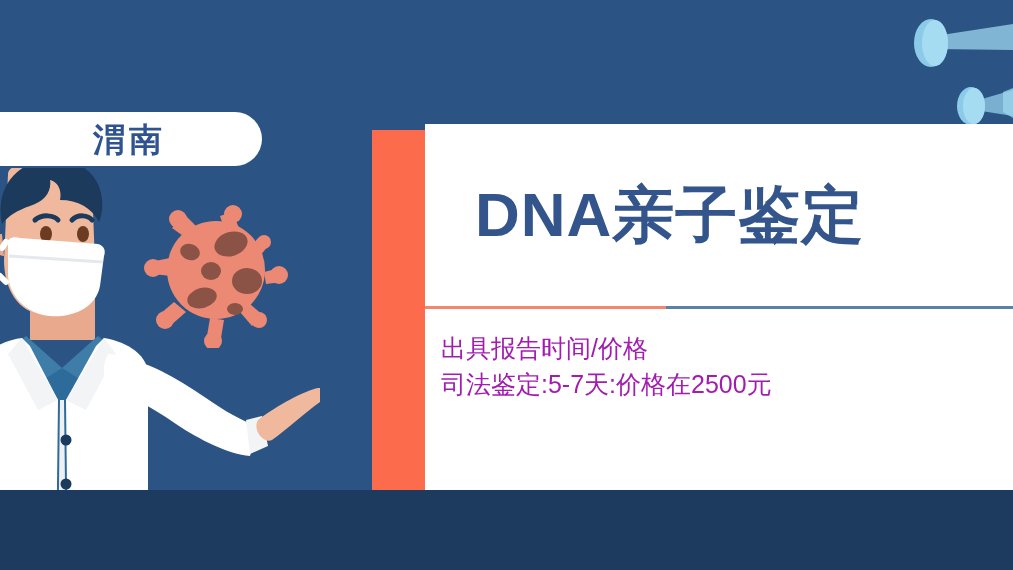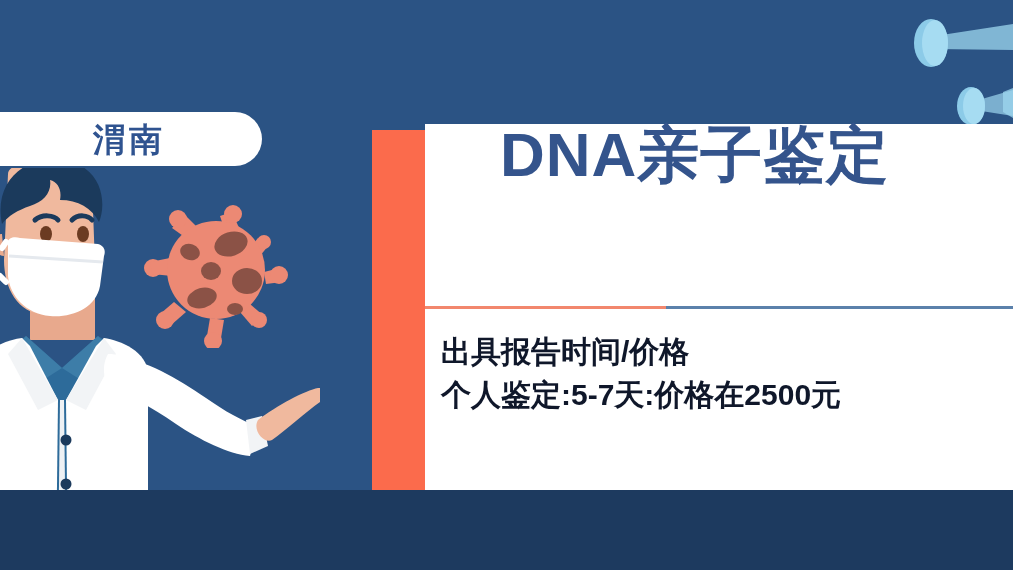--- a/index.html
+++ b/index.html
@@ -63,22 +63,22 @@
     position: absolute;
     left: 425px;
     top: 124px;
     right: 0;
     height: 381px;
     background: #ffffff;
   }
   .card-title-zone {
     height: 182px;
     display: flex;
-    align-items: flex-start;
-    padding-left: 75px;
+    align-items: center;
+    padding-left: 50px;
     box-sizing: border-box;
     border-radius: 30px;
   }
   .card-title {
     color: #34548c;
     font-size: 62px;
     font-weight: bold;
     line-height: 1;
     letter-spacing: 1px;
     white-space: nowrap;
@@ -86,23 +86,23 @@
   .divider {
     position: relative;
     height: 3px;
     width: 100%;
     background: linear-gradient(to right, #f2876d 0%, #f2876d 41%, #5b81ab 41%, #5b81ab 100%);
   }
   .card-body {
     padding: 22px 0 0 16px;
   }
   .spec-line {
-    color: #0f172a;
-    font-size: 30px;
-    font-weight: bold;
+    color: #a21caf;
+    font-size: 25px;
+    font-weight: normal;
     line-height: 1.42;
     white-space: nowrap;
     letter-spacing: 0px;
   }
 </style>
 </head>
 <body>
 
 <div id="poster">
 
@@ -208,17 +208,17 @@
 
   <div class="orange-bar"></div>
 
   <div class="card">
     <div class="card-title-zone">
       <div class="card-title">DNA亲子鉴定</div>
     </div>
     <div class="divider"></div>
     <div class="card-body">
       <div class="spec-line">出具报告时间/价格</div>
-      <div class="spec-line">个人鉴定:5-7天:价格在2500元</div>
+      <div class="spec-line">司法鉴定:5-7天:价格在2500元</div>
     </div>
   </div>
 
 </div>
 
 </body></html>

